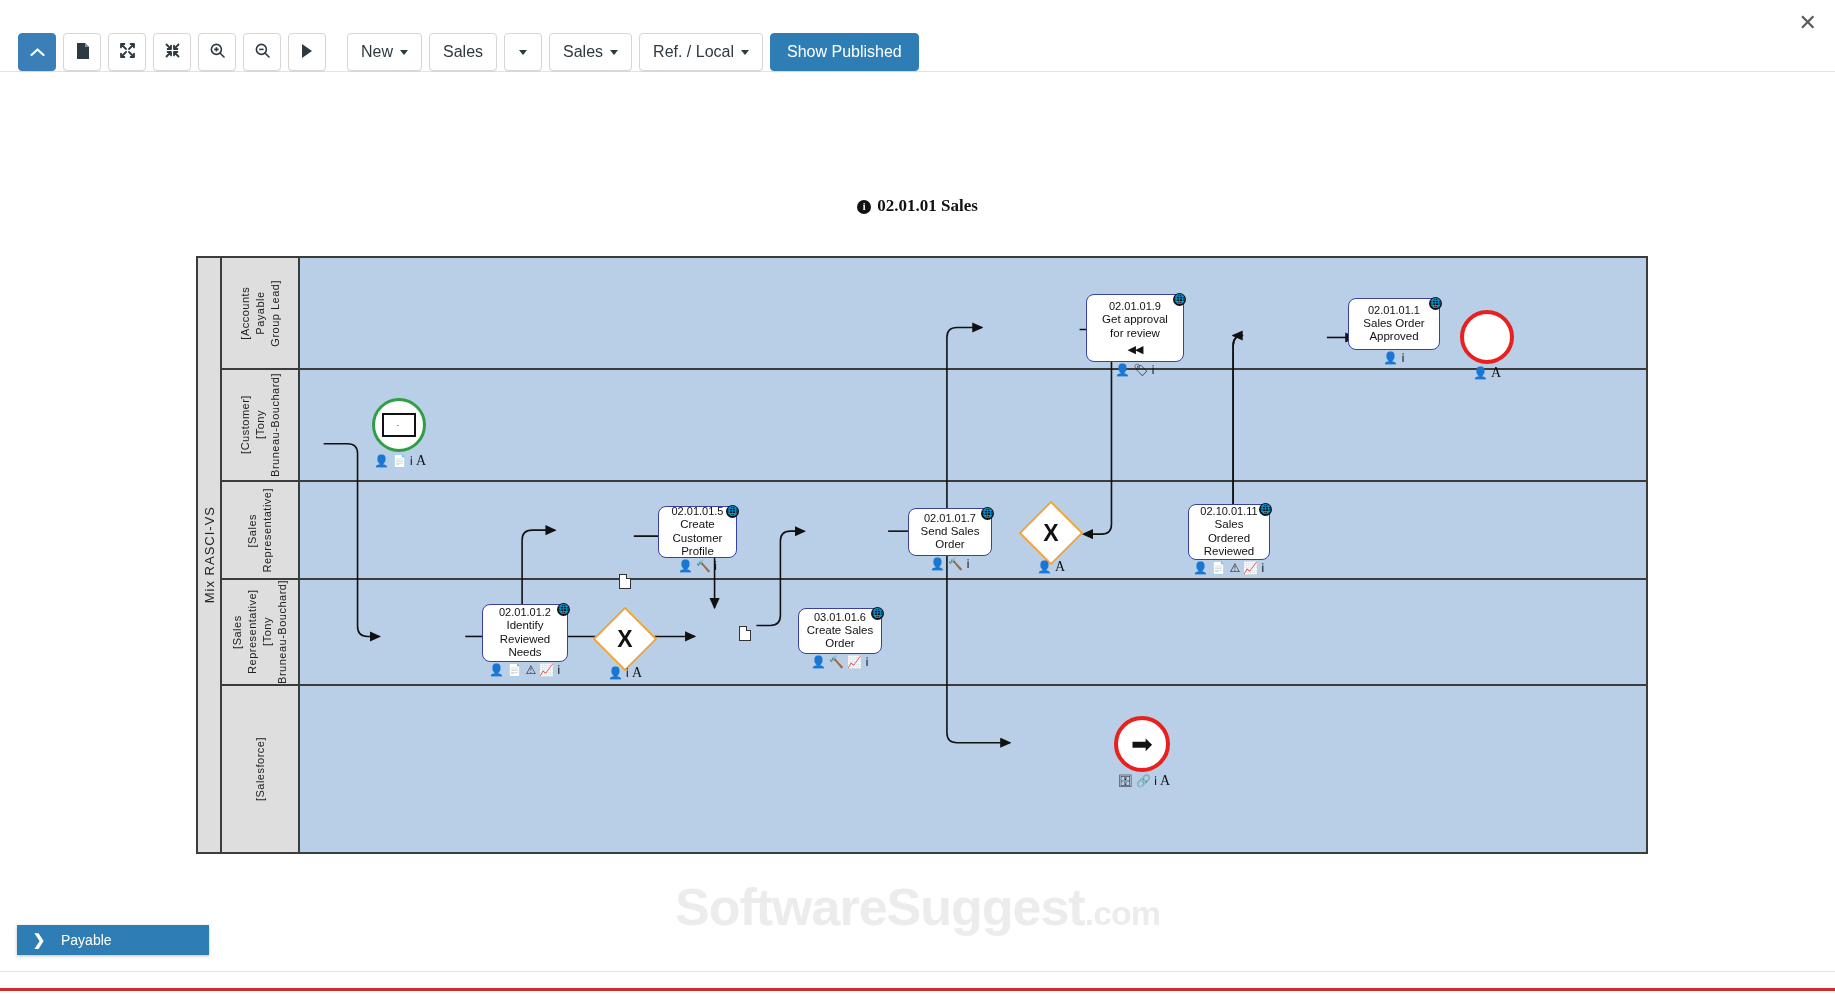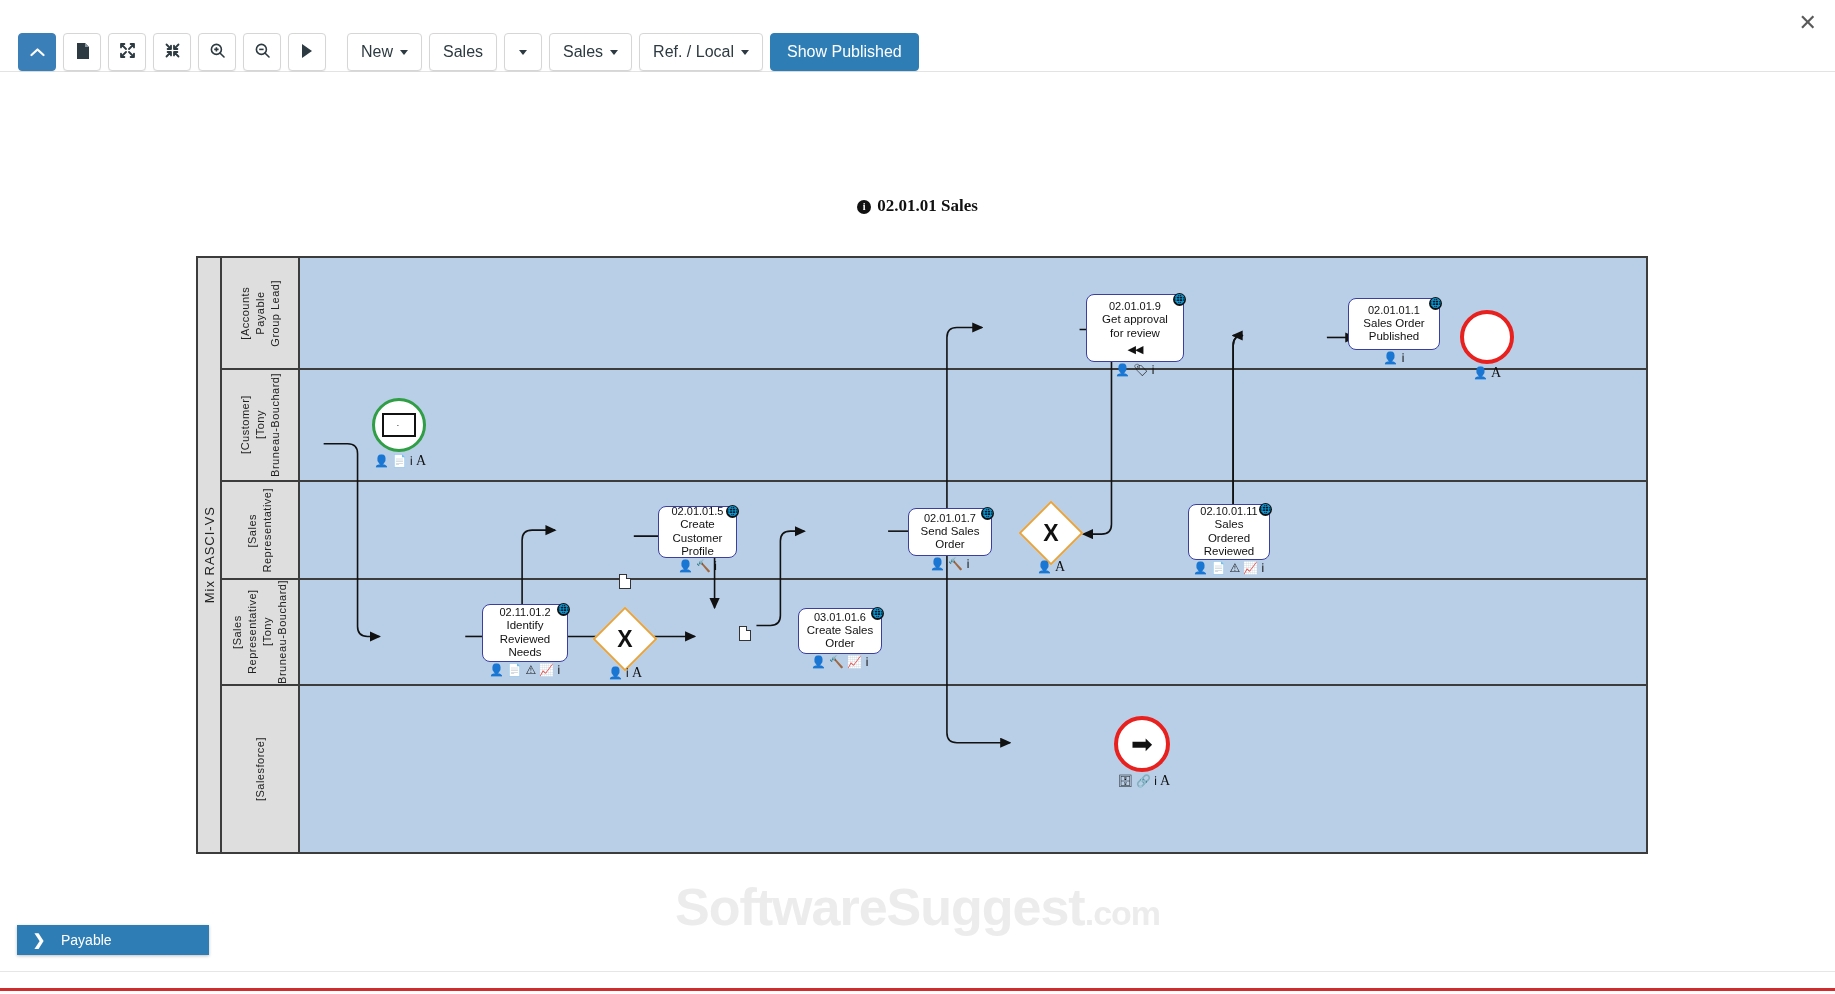--- a/index.html
+++ b/index.html
@@ -268,21 +268,21 @@
         <div class="icons" style="left:786px;top:106px;width:98px;">
           <span>👤</span>
           <span>🏷</span>
           <span>ℹ</span>
         </div>
 
         <div class="task" style="left:1048px;top:40px;width:92px;height:52px;">
           <div class="globe">🌐</div>
           <div class="tid">02.01.01.1</div>
           <div class="tname" style="white-space:pre-line;">Sales Order
-Published</div>
+Approved</div>
         </div>
         <div class="icons" style="left:1048px;top:94px;width:92px;">
           <span>👤</span>
           <span>ℹ</span>
         </div>
 
         <div class="ev end" style="left:1160px;top:52px;width:54px;height:54px;"></div>
         <div class="icons" style="left:1160px;top:108px;width:54px;">
           <span>👤</span>
           <span class="ga">A</span>
@@ -369,21 +369,21 @@
       <div class="lane-hdr">
         <span style="white-space:pre-line;">[Sales
 Representative]
 [Tony
 Bruneau-Bouchard]</span>
       </div>
       <div class="lane-body">
 
         <div class="task" style="left:182px;top:24px;width:86px;height:58px;">
           <div class="globe">🌐</div>
-          <div class="tid">02.11.01.2</div>
+          <div class="tid">02.01.01.2</div>
           <div class="tname" style="white-space:pre-line;">Identify
 Reviewed
 Needs</div>
         </div>
         <div class="icons" style="left:174px;top:84px;width:102px;">
           <span>👤</span>
           <span>📄</span>
           <span>⚠</span>
           <span>📈</span>
           <span>ℹ</span>

